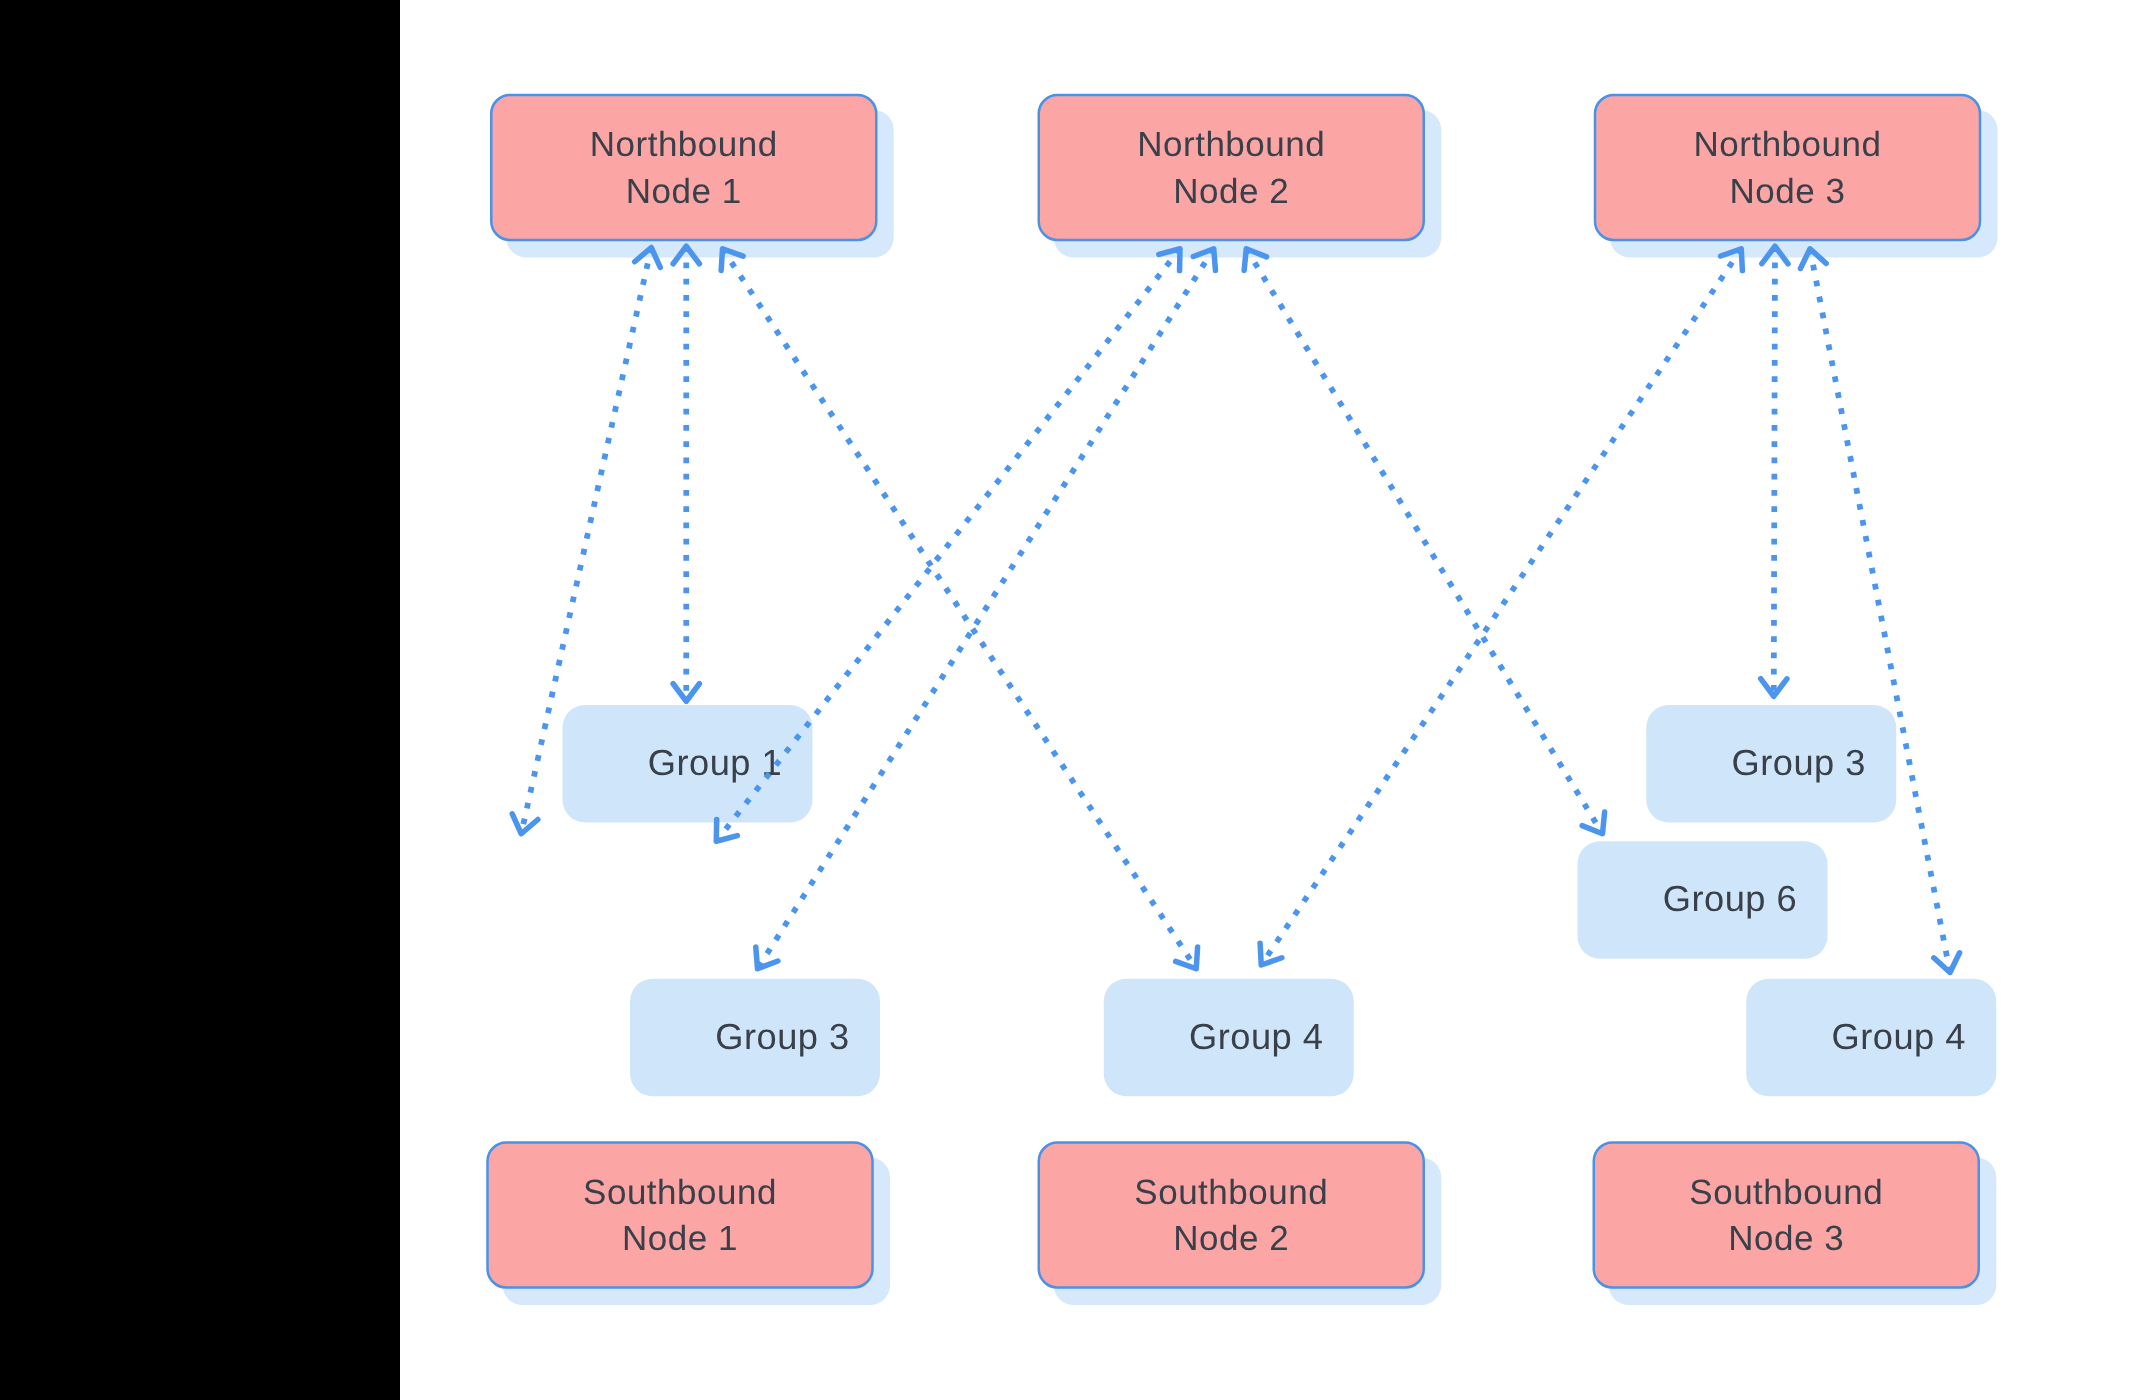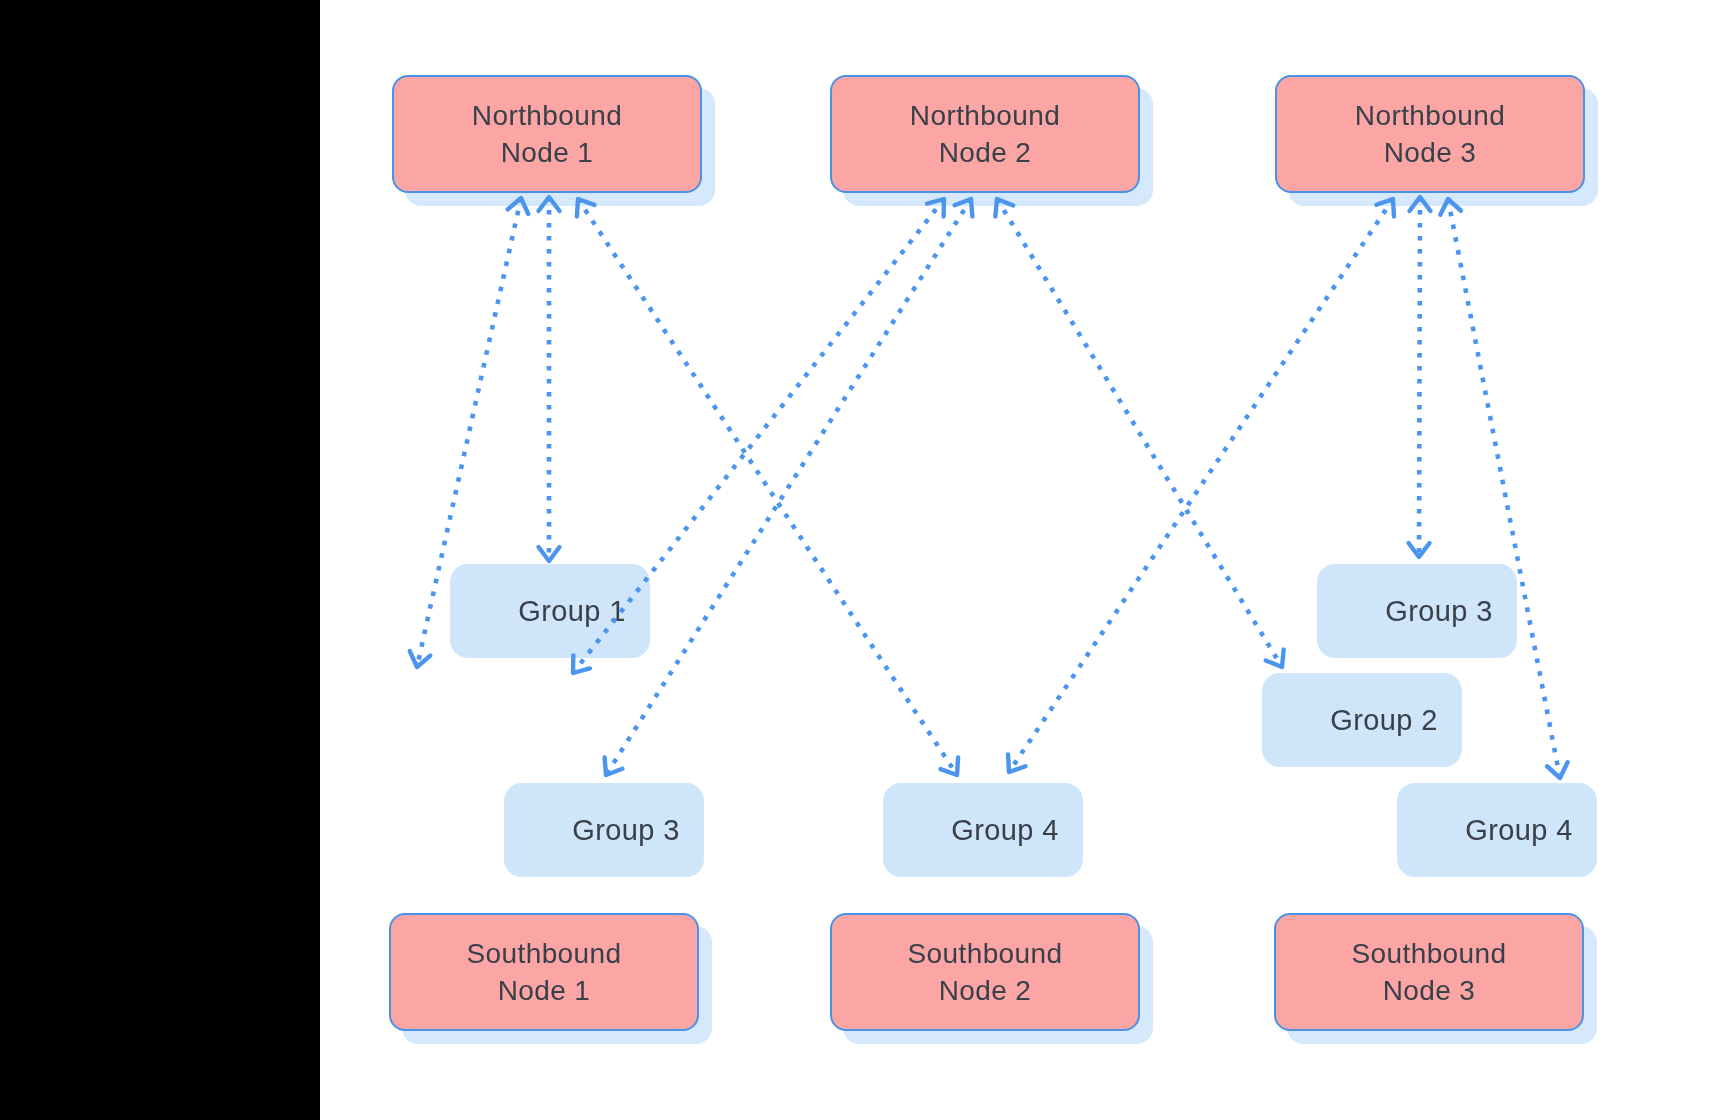--- a/index.html
+++ b/index.html
@@ -59,21 +59,21 @@
   <div class="gbox" style="left:504px;top:783px">
     <div>Group 3</div>
   </div>
   <div class="gbox" style="left:883px;top:783px">
     <div>Group 4</div>
   </div>
   <div class="gbox" style="left:1317px;top:564px">
     <div>Group 3</div>
   </div>
   <div class="gbox" style="left:1262px;top:673px">
-    <div>Group 2</div>
+    <div>Group 6</div>
   </div>
   <div class="gbox" style="left:1397px;top:783px">
     <div>Group 4</div>
   </div>
 
   <div class="node" style="left:389px;top:913px">
     <div>Southbound</div>
     <div>Node 1</div>
   </div>
   <div class="node" style="left:830px;top:913px">

